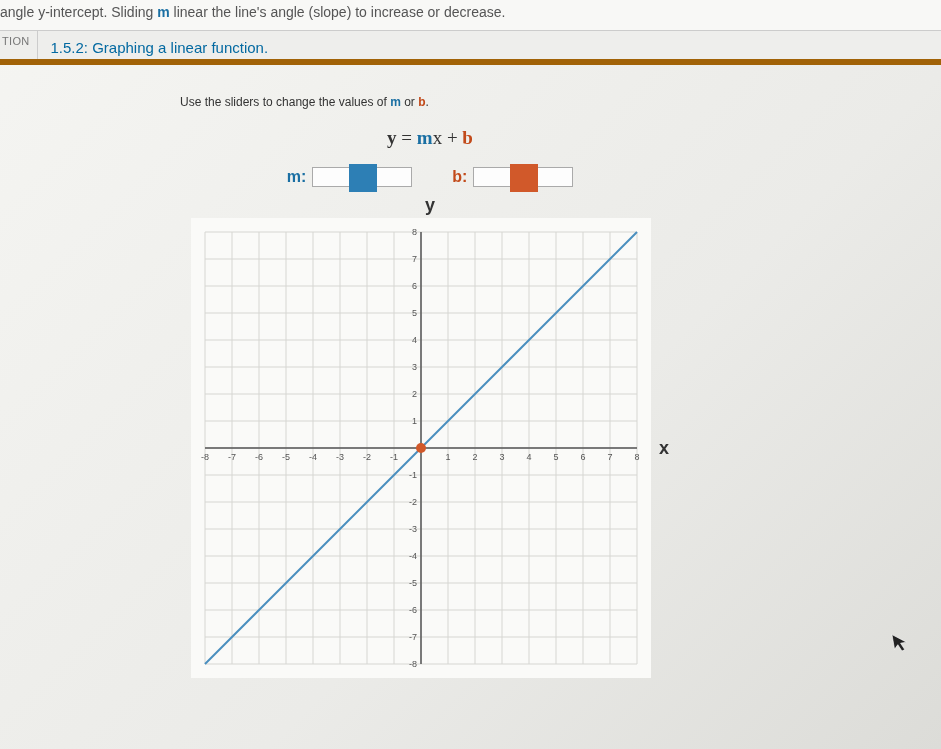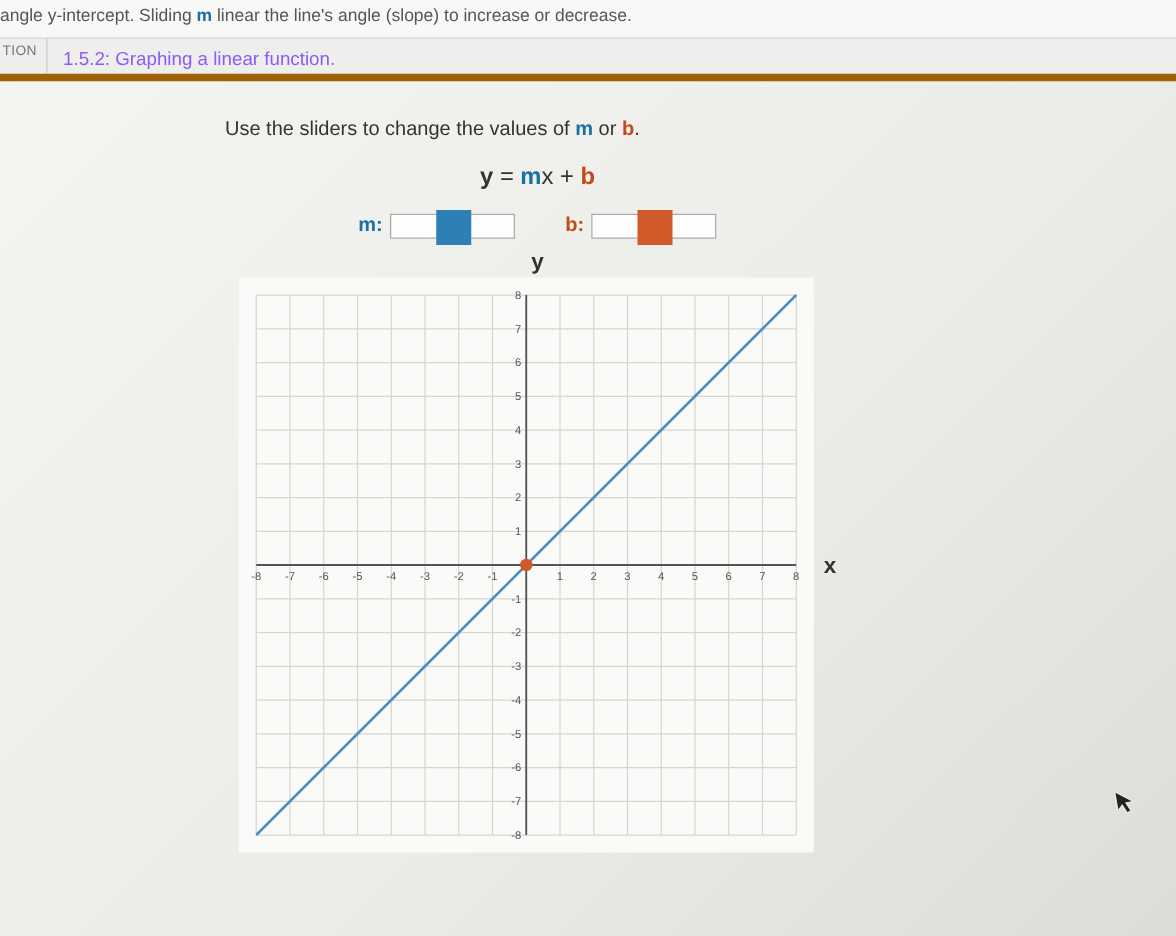--- a/index.html
+++ b/index.html
@@ -28,38 +28,38 @@
   }
   .section-tab {
     font-size: 11px;
     color: #777;
     padding: 4px 8px 0 2px;
     border-right: 1px solid #ccc;
     letter-spacing: 0.3px;
   }
   .section-title {
     font-size: 15px;
-    color: #8b5cf6;
+    color: #0369a1;
     padding: 8px 12px;
   }
   .content {
     padding: 30px 0 0 180px;
   }
   .instruction {
-    font-size: 16px;
+    font-size: 12px;
     color: #333;
     margin-bottom: 14px;
   }
   .instruction .m { font-weight: bold; color: #1a6fa3; }
   .instruction .b { font-weight: bold; color: #c24a1a; }
   .equations {
     text-align: center;
     width: 500px;
     font-size: 19px;
-    font-family: Liberation Sans, sans-serif;
+    font-family: Liberation Serif, serif;
     line-height: 1.6;
     margin-bottom: 14px;
   }
   .equations .y { font-weight: bold; }
   .equations .m { font-weight: bold; color: #1a6fa3; }
   .equations .b { font-weight: bold; color: #c24a1a; }
   .sliders-row {
     display: flex;
     justify-content: center;
     gap: 40px;

